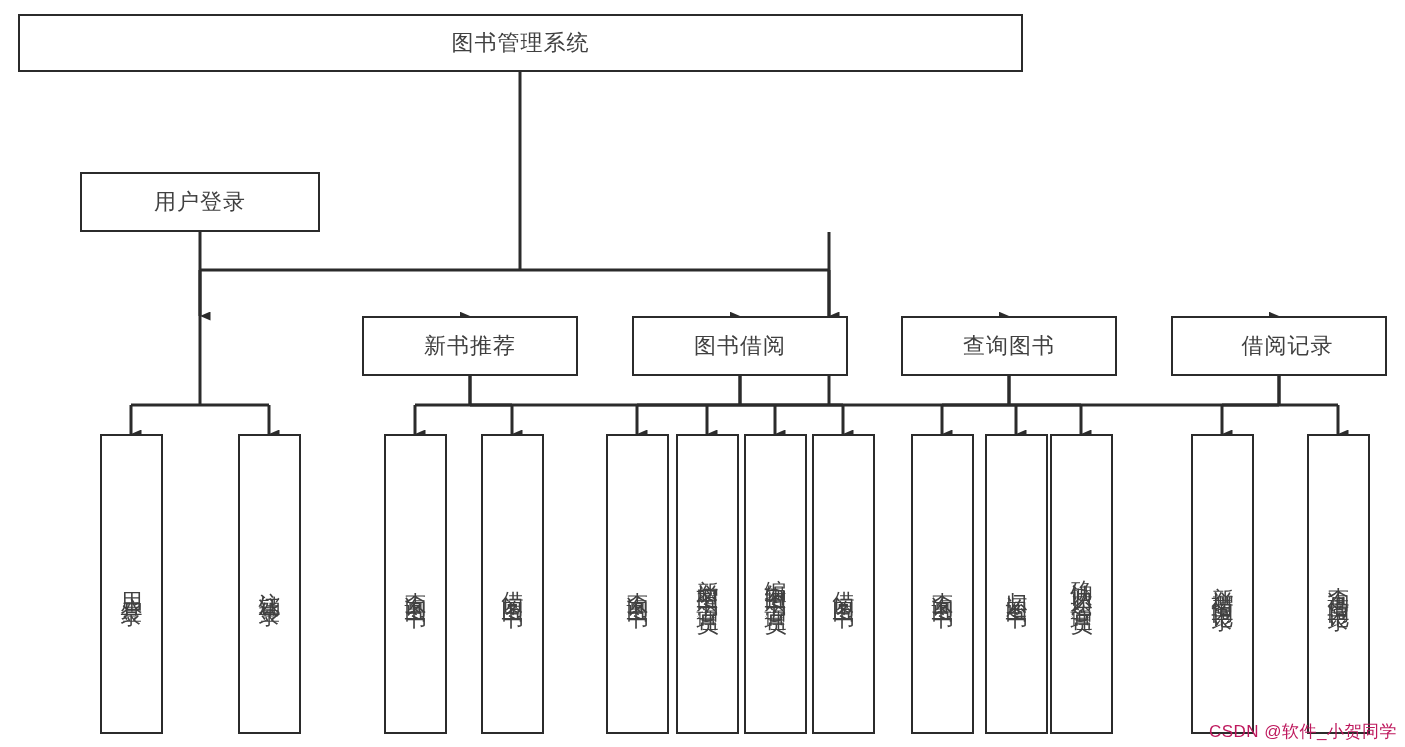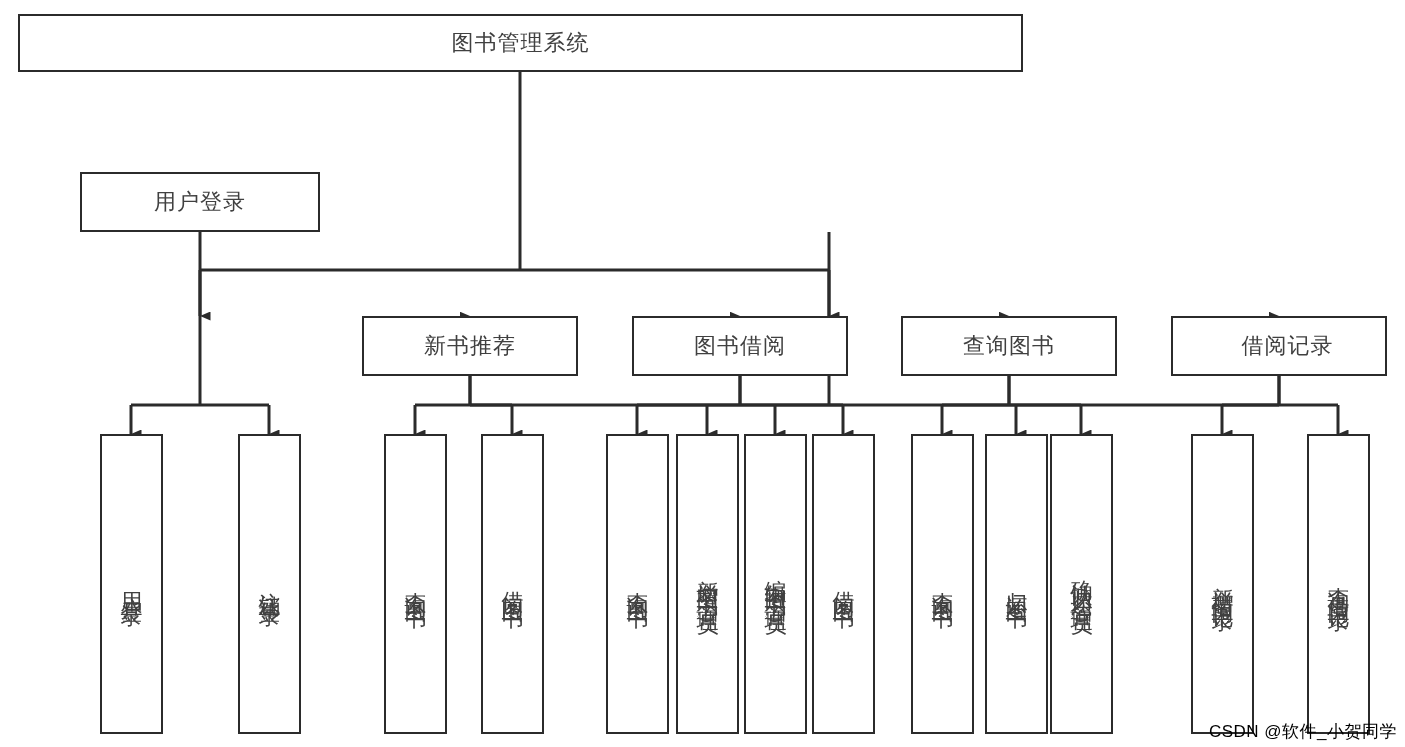--- a/index.html
+++ b/index.html
@@ -51,21 +51,21 @@
     top: 0;
     width: 1405px;
     height: 747px;
     pointer-events: none;
   }
   .watermark {
     position: absolute;
     right: 8px;
     bottom: 4px;
     font-size: 17px;
-    color: #000000;
+    color: #be185d;
     white-space: nowrap;
     letter-spacing: 0.5px;
   }
 </style>
 </head>
 <body>
 
 <div id="canvas">
 
   <svg class="connector-svg" viewBox="0 0 1405 747" xmlns="http://www.w3.org/2000/svg">

